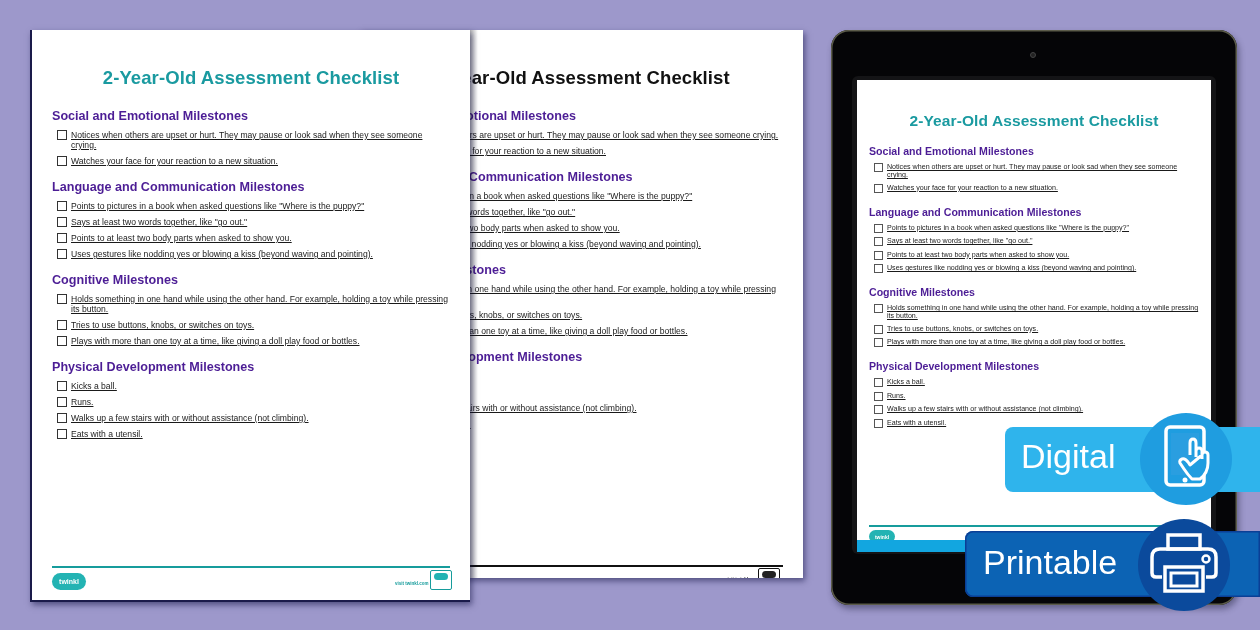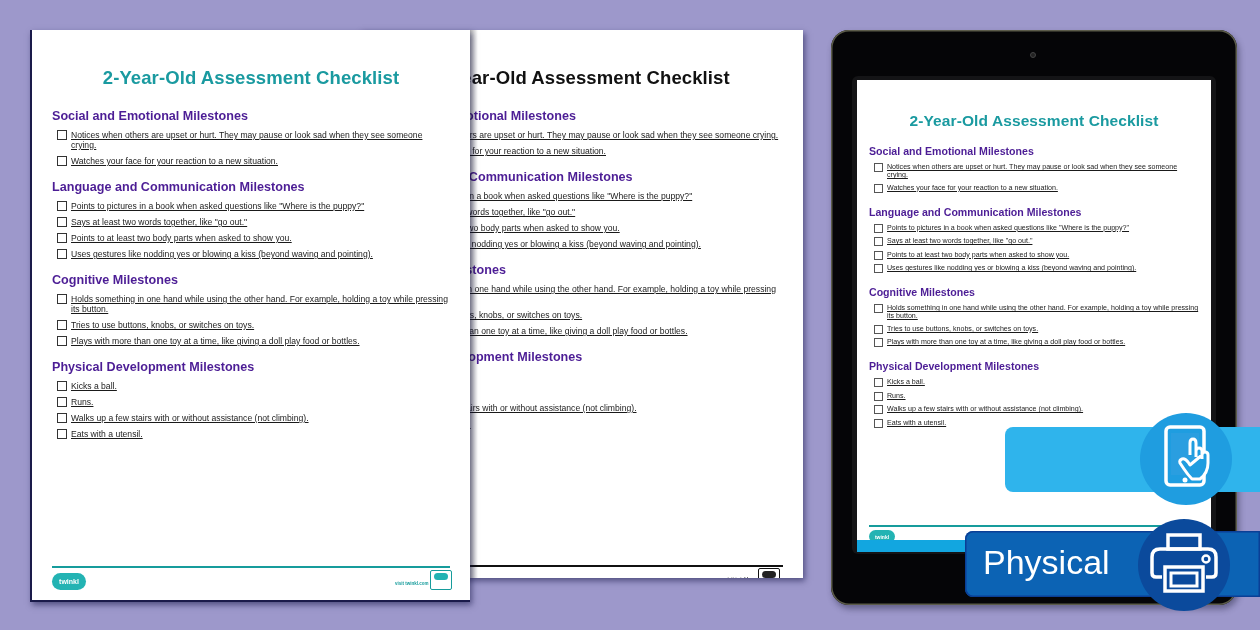--- a/index.html
+++ b/index.html
@@ -327,33 +327,34 @@
 
       <div class="footer-line"></div>
       <span class="logo-cloud">twinkl</span>
     </div>
     <div class="blue-band"></div>
   </div>
 </div>
 
 <div class="tag tag-digital">
   <div class="tag-bar"></div>
+  <span class="tag-label">Digital</span>
   <div class="tag-circle">
     <svg viewBox="0 0 92 92">
       <rect x="26" y="14" width="38" height="58" rx="4" fill="none" stroke="#fff" stroke-width="3.5"></rect>
       <rect x="31" y="20" width="28" height="42" fill="#2a9ee0"></rect>
       <circle cx="45" cy="67" r="2.5" fill="#fff"></circle>
       <path d="M50 42 L50 30 Q50 26 53 26 Q56 26 56 30 L56 44 M56 38 Q56 35 59 35 Q62 35 62 38 L62 46 M62 42 Q62 39 65 39 Q68 39 68 42 L68 50 Q68 60 60 66 L52 66 Q48 62 44 56 L40 50 Q39 47 42 46 Q45 45 48 49 L50 52 Z" fill="#1f9de0" stroke="#fff" stroke-width="3" stroke-linejoin="round"></path>
     </svg>
   </div>
 </div>
 
 <div class="tag tag-printable">
   <div class="tag-bar"></div>
-  <span class="tag-label">Physical</span>
+  <span class="tag-label">Printable</span>
   <div class="tag-circle">
     <svg viewBox="0 0 92 92">
       <rect x="30" y="16" width="32" height="14" fill="none" stroke="#fff" stroke-width="3.5"></rect>
       <path d="M24 58 L18 58 Q14 58 14 54 L14 38 Q14 30 22 30 L70 30 Q78 30 78 38 L78 54 Q78 58 74 58 L68 58" fill="none" stroke="#fff" stroke-width="3.5"></path>
       <rect x="27" y="48" width="38" height="24" fill="none" stroke="#fff" stroke-width="3.5"></rect>
       <rect x="33" y="54" width="26" height="13" fill="none" stroke="#fff" stroke-width="3"></rect>
       <circle cx="68" cy="40" r="3.5" fill="none" stroke="#fff" stroke-width="2.5"></circle>
     </svg>
   </div>
 </div>

